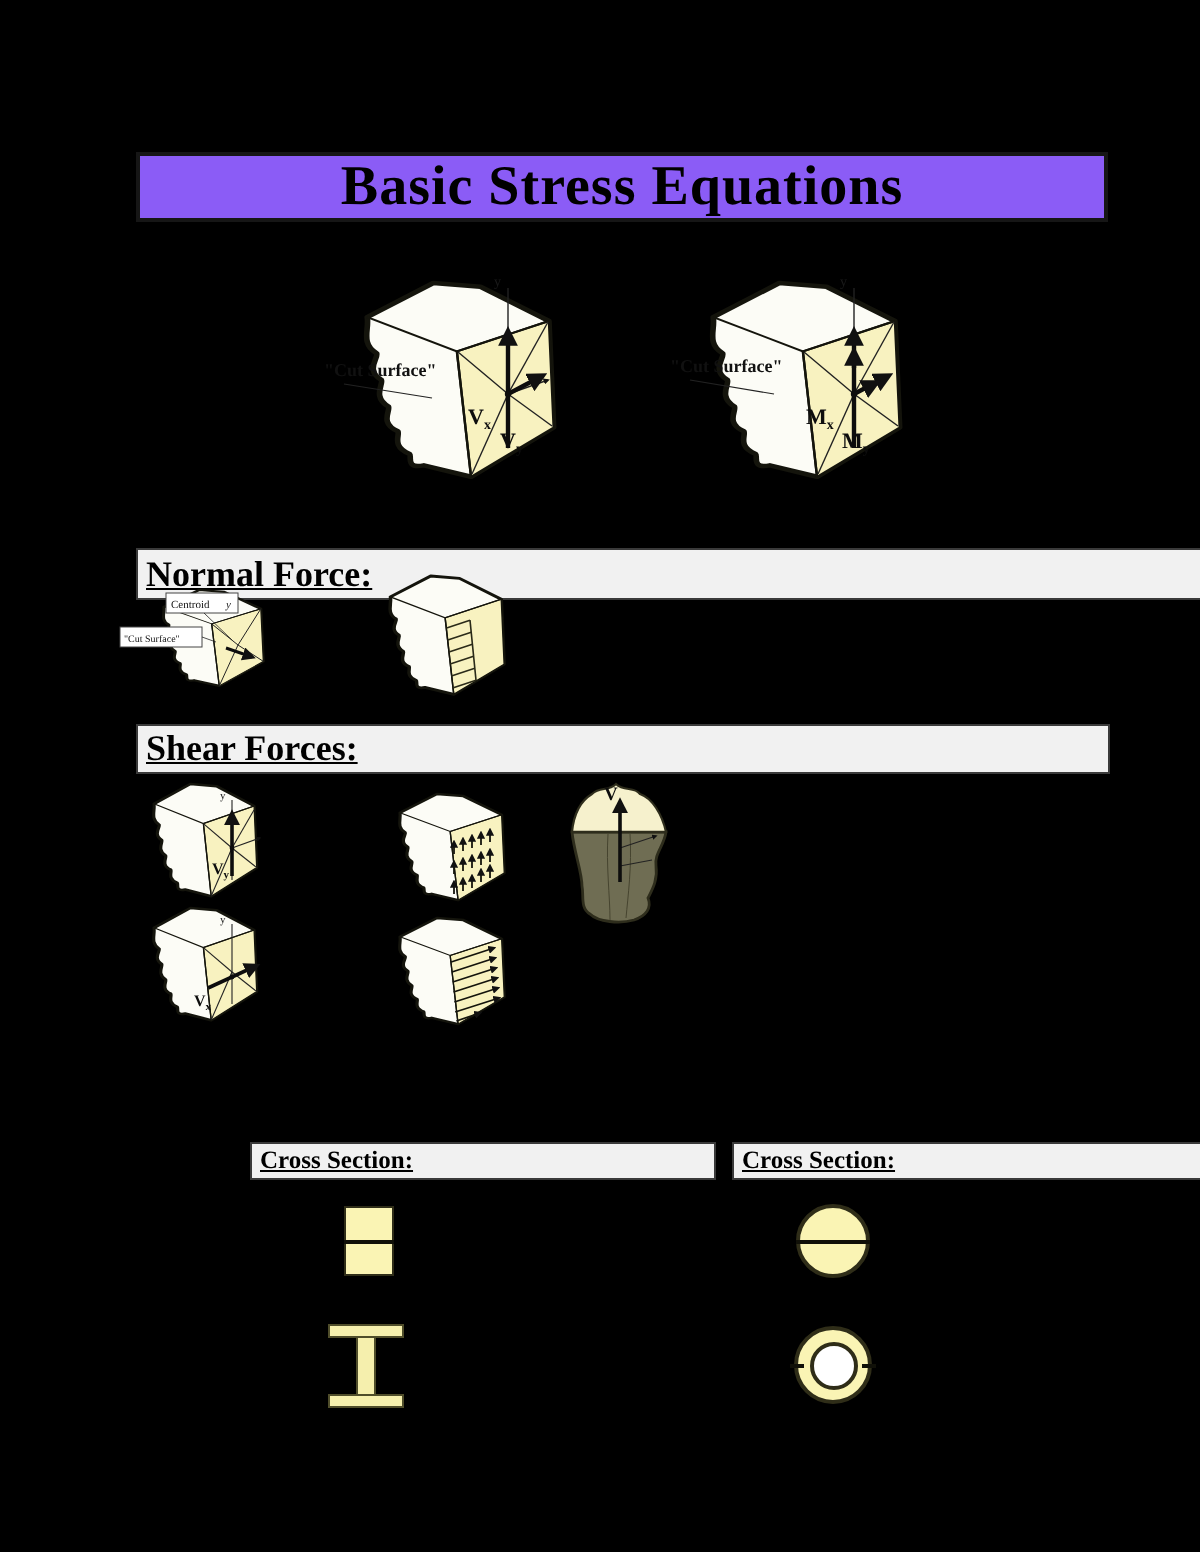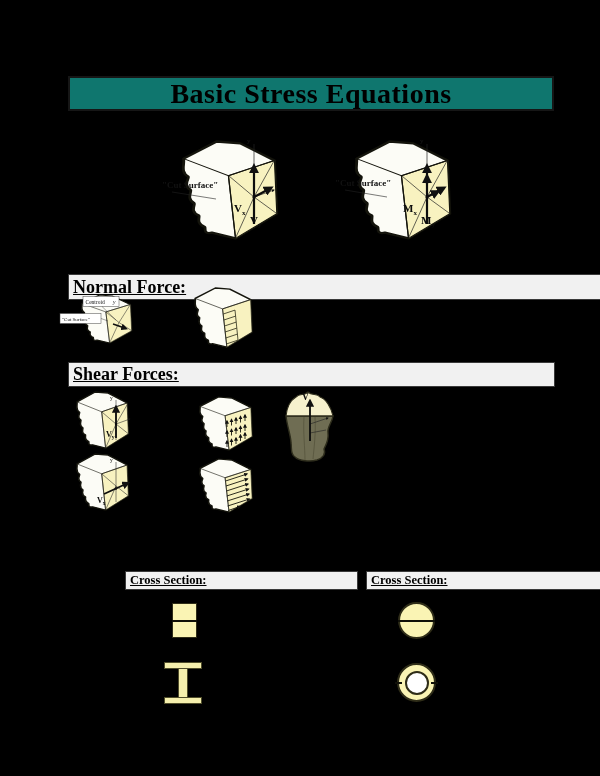--- a/index.html
+++ b/index.html
@@ -7,21 +7,21 @@
   .page {
     position: relative;
     width: 600px; height: 776px;
     background: #000;
     overflow: hidden;
     font-family: "Liberation Serif", serif;
     color: #000;
   }
   .title-bar {
     position: absolute; left: 68px; top: 76px; width: 486px; height: 35px;
-    background: #0f766e; border: 2px solid #161616;
+    background: #8b5cf6; border: 2px solid #161616;
     display: flex; align-items: center; justify-content: center;
     font-size: 28px; font-weight: bold; letter-spacing: .5px;
   }
   .section-bar {
     position: absolute; background: #f1f1f1; border: 1px solid #3a3a3a;
     display: flex; align-items: center;
     font-weight: bold;
   }
   #bar-normal { left: 68px; top: 274px; width: 561px; height: 26px; font-size: 18px; }
   #bar-shear  { left: 68px; top: 362px; width: 487px; height: 25px; font-size: 18px; }

